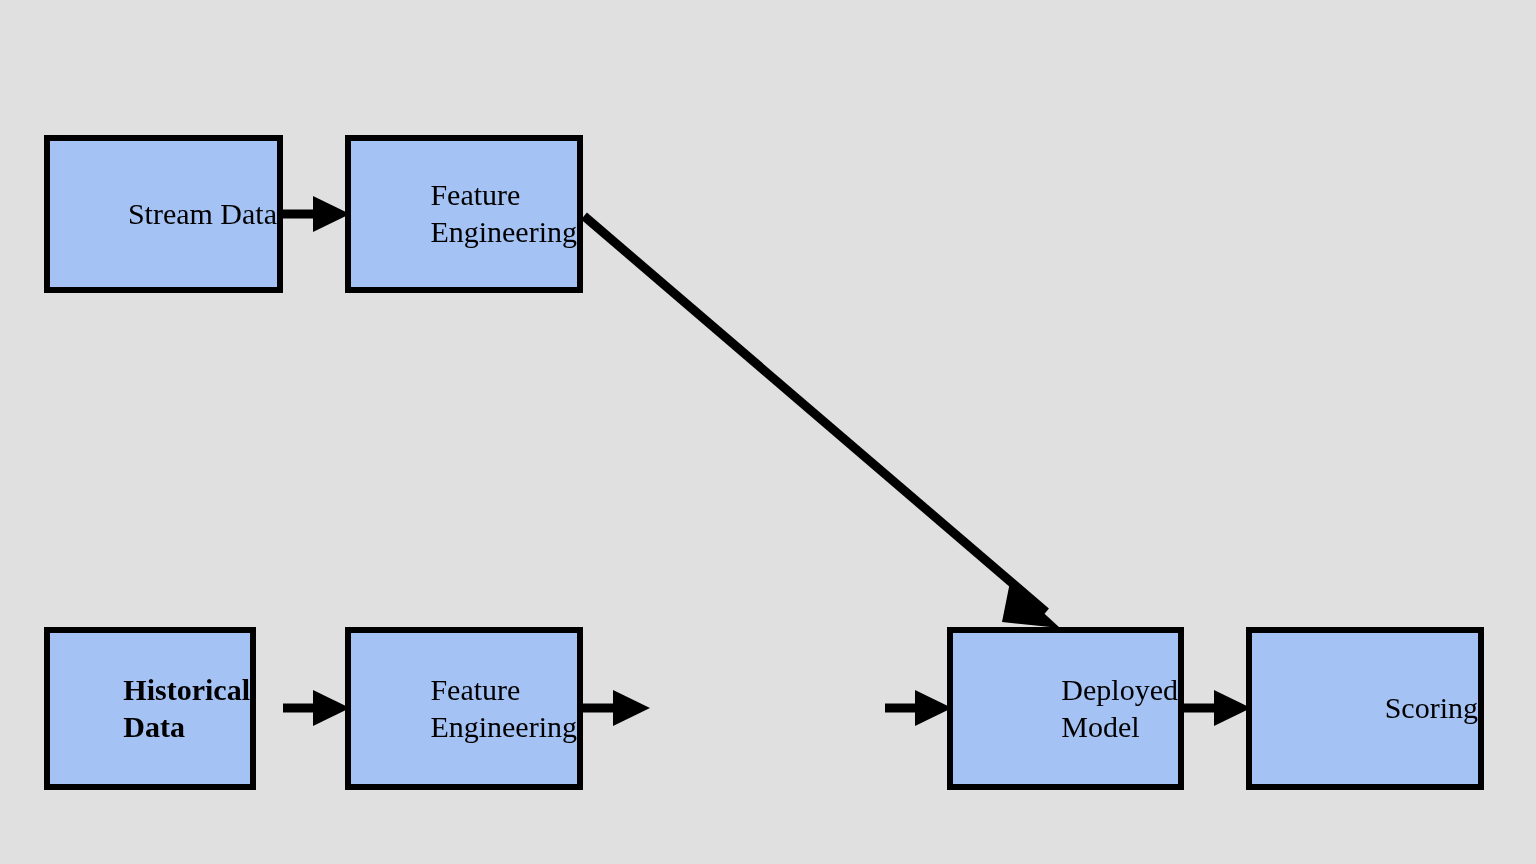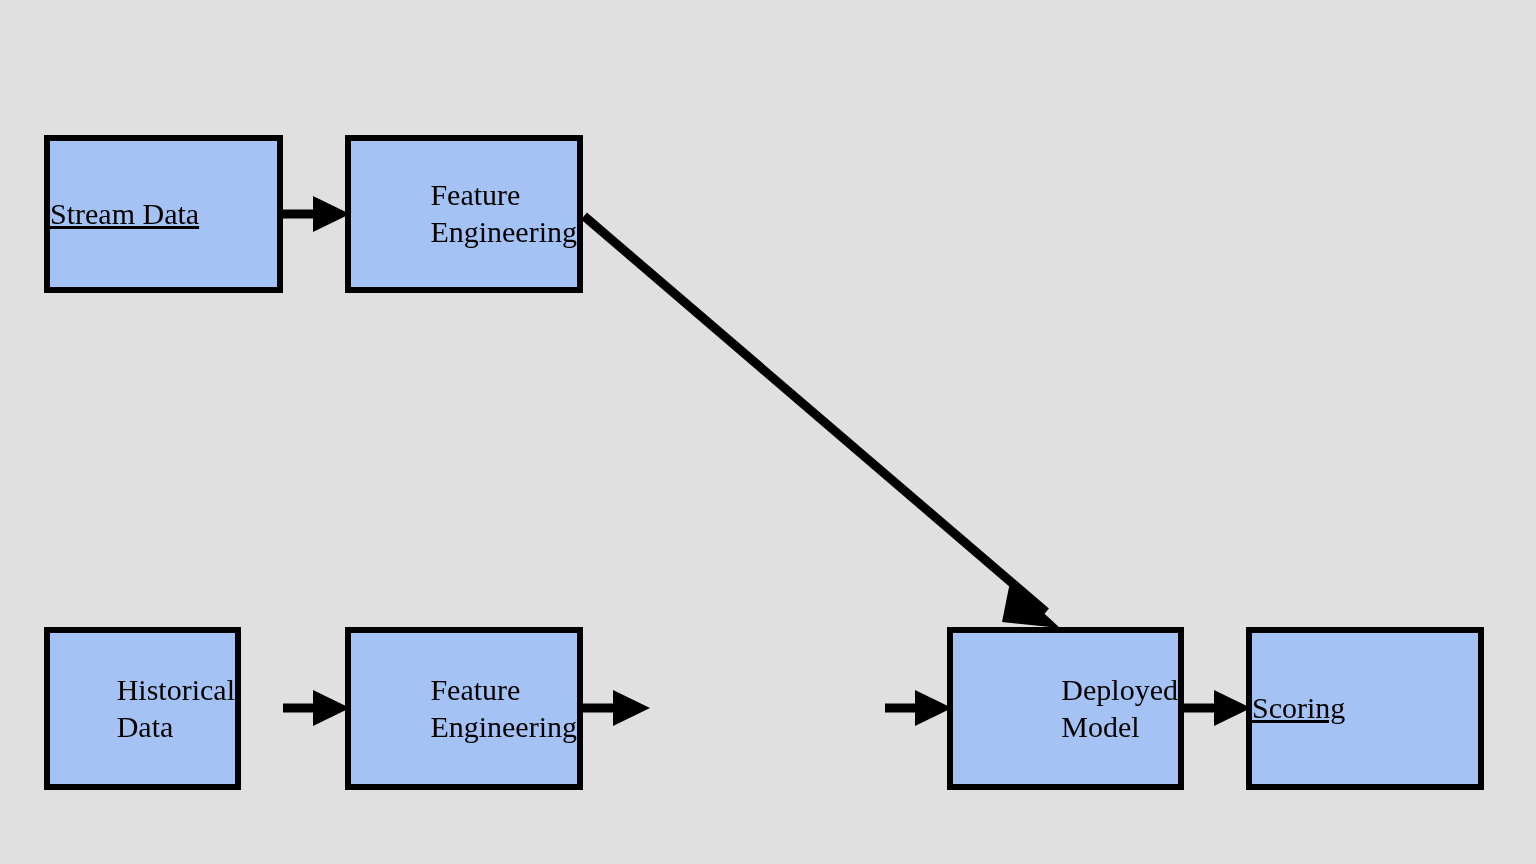--- a/index.html
+++ b/index.html
@@ -35,22 +35,21 @@
   
   .node {
     position: absolute;
     box-sizing: border-box;
     background: #a4c2f4;
     border: 6px solid #000000;
     display: flex;
     align-items: center;
   }
   .node.align-center {
-    justify-content: flex-start;
-    text-decoration: underline;
+    justify-content: flex-end;
   }
   .node.align-left {
     justify-content: flex-end;
   }
 
   .node-label {
     color: #000000;
     font-size: 30px;
     line-height: 1.22;
     white-space: pre-line;
@@ -60,21 +59,21 @@
     text-align: left;
     padding-left: 38px;
   }
   .node.align-center .node-label {
     text-align: center;
   }
 
   
   #node-stream-data        { left: 44px;   top: 135px; width: 239px; height: 158px; }
   #node-feature-eng-stream { left: 345px;  top: 135px; width: 238px; height: 158px; }
-  #node-historical-data    { left: 44px;   top: 627px; width: 197px; height: 163px; }
+  #node-historical-data    { left: 44px;   top: 627px; width: 212px; height: 163px; font-weight: bold; }
   #node-feature-eng-hist   { left: 345px;  top: 627px; width: 238px; height: 163px; }
   #node-training-eval      { left: 645px;  top: 627px; width: 240px; height: 163px; }
   #node-deployed-model     { left: 947px;  top: 627px; width: 237px; height: 163px; }
   #node-scoring            { left: 1246px; top: 627px; width: 238px; height: 163px; }
 </style>
 </head>
 <body>
 
 <div id="diagram-canvas">
 

